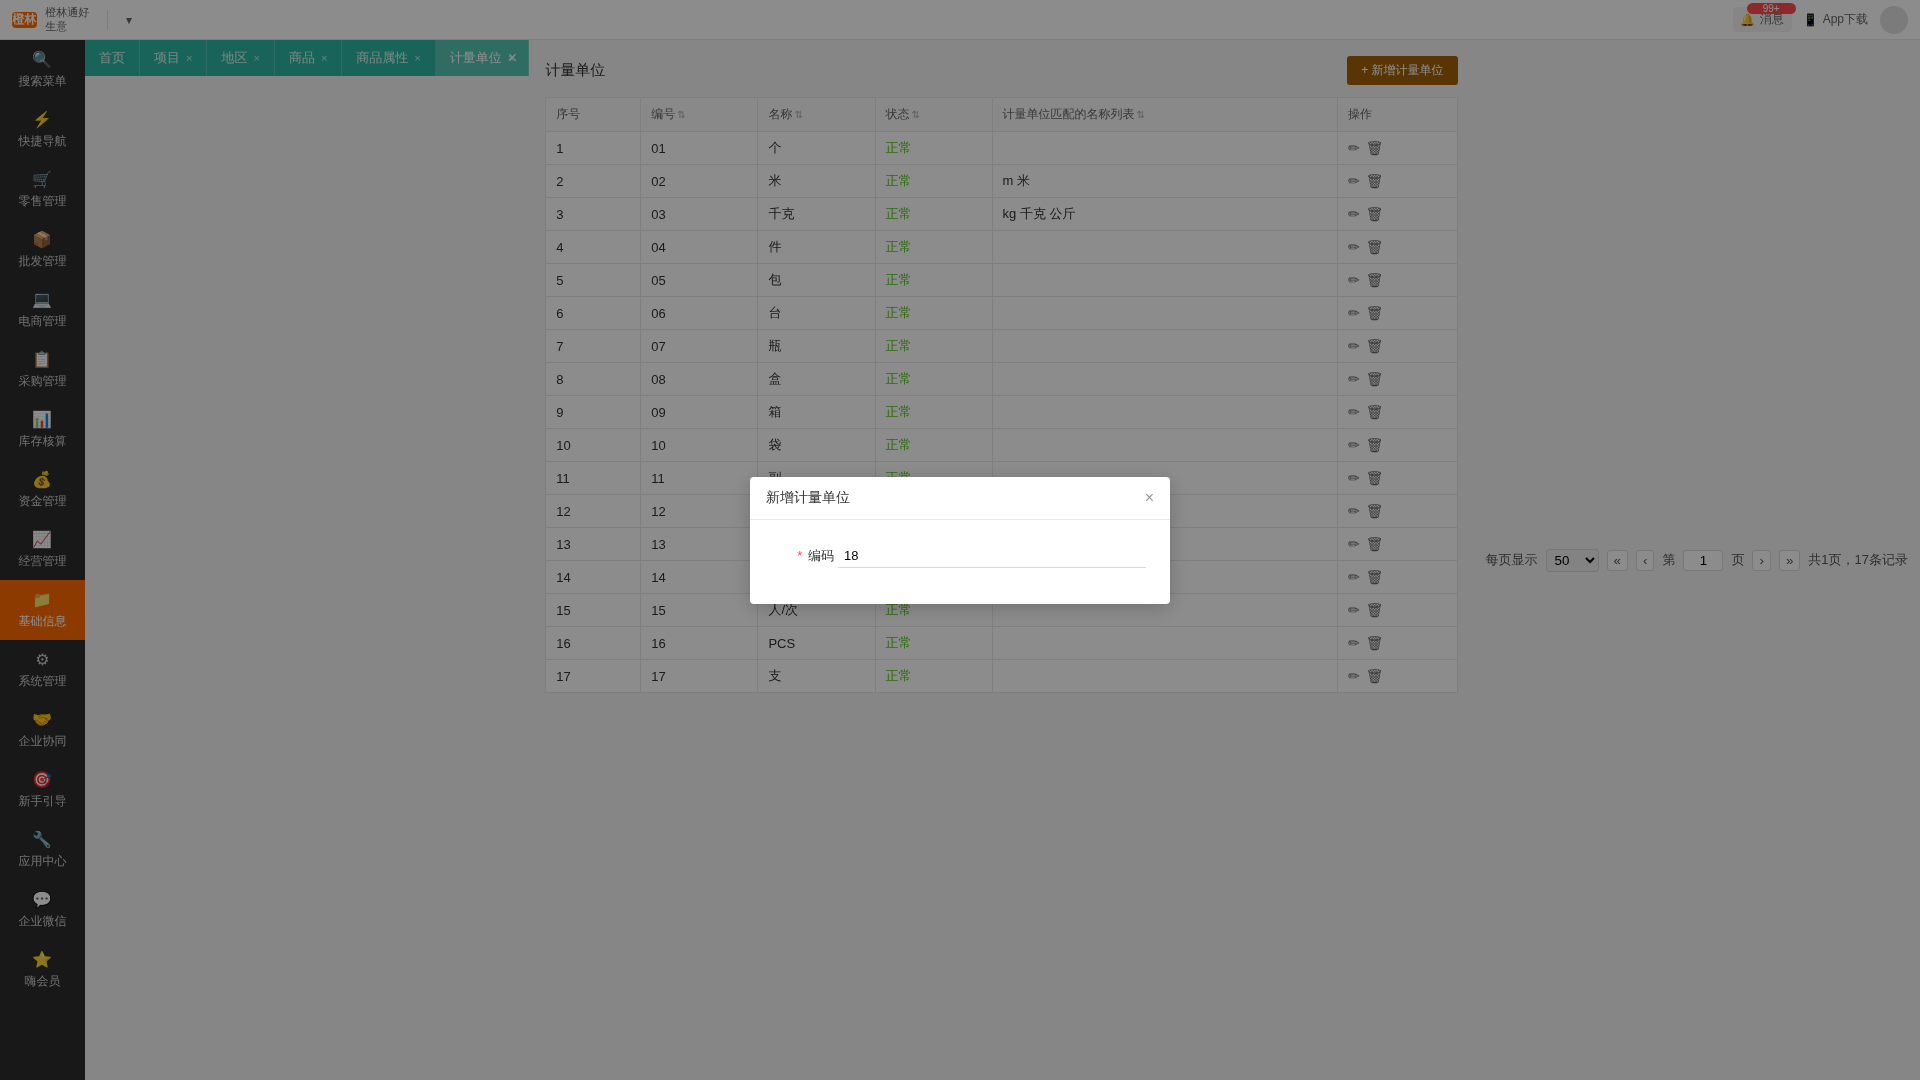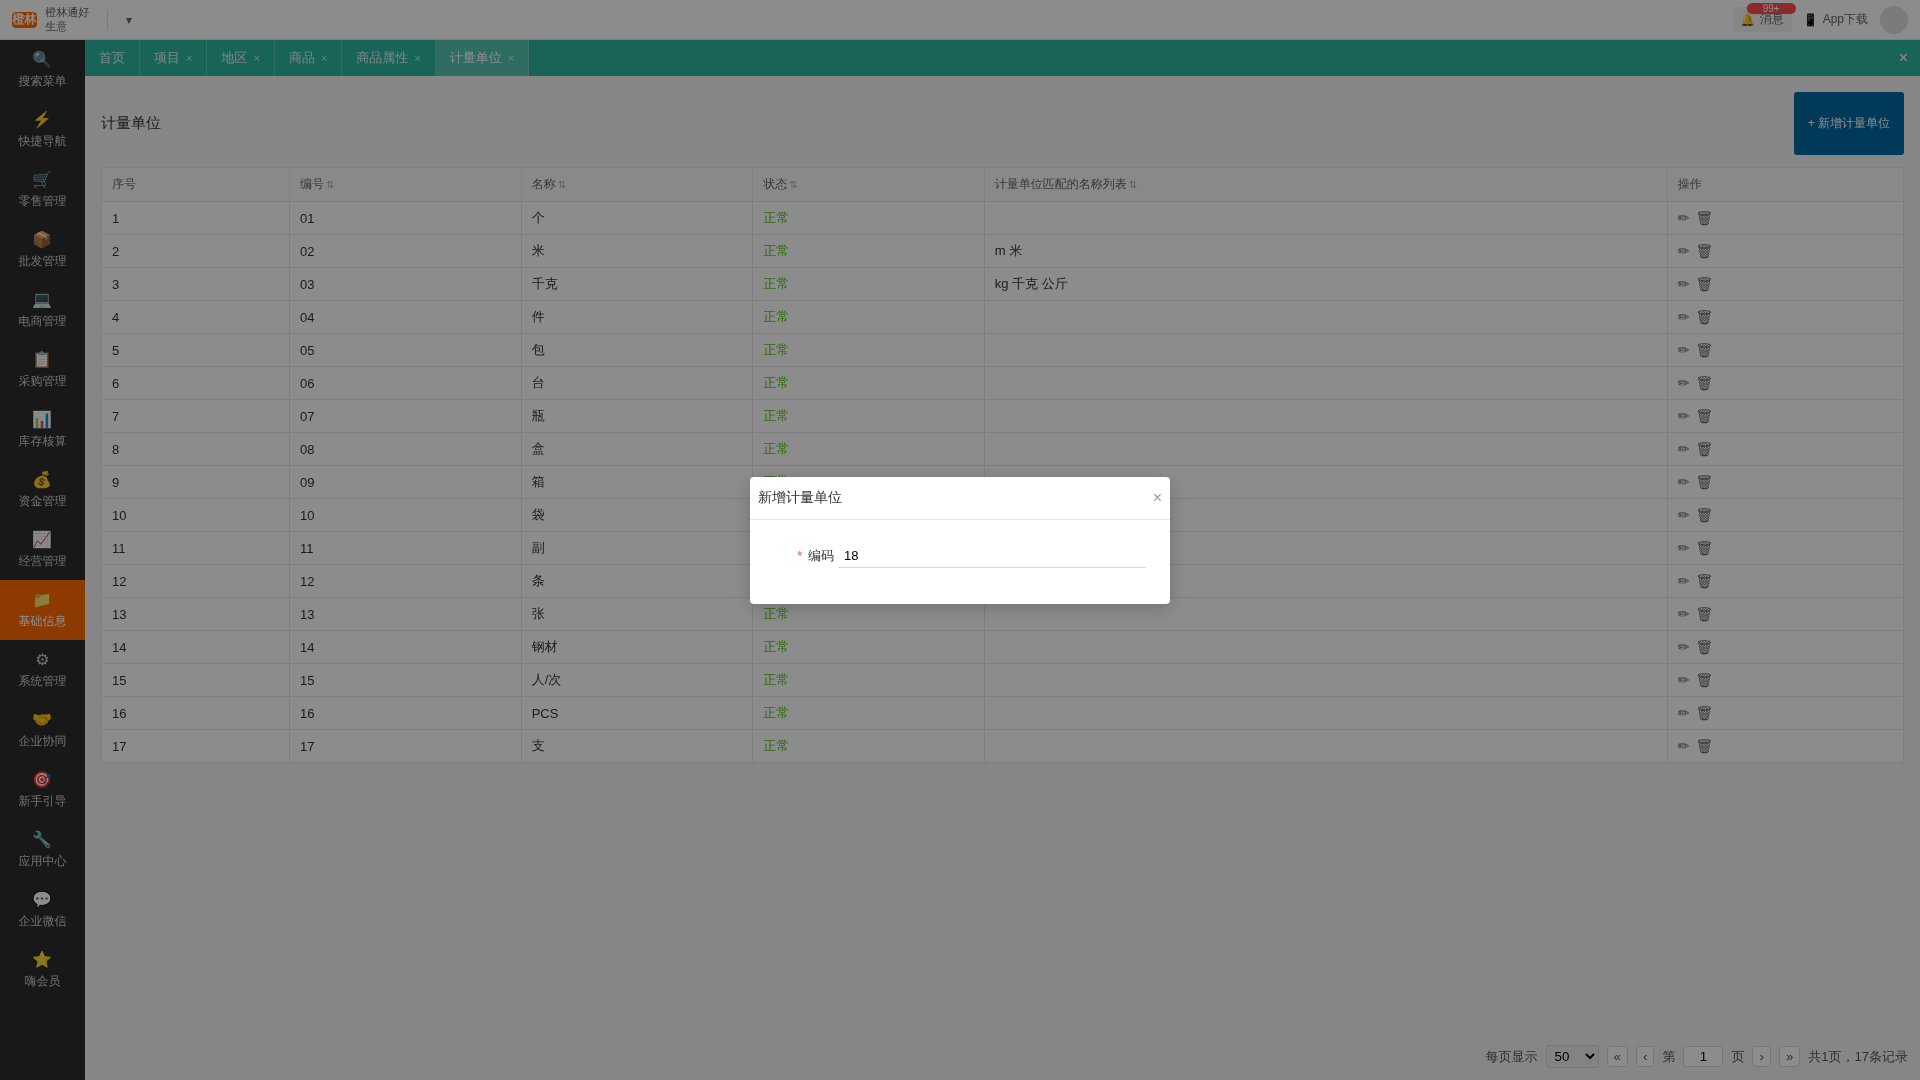--- a/index.html
+++ b/index.html
@@ -58,21 +58,21 @@
       text-align: center;
       color: #ccc;
       cursor: pointer;
       font-size: 12px;
       display: flex; flex-direction: column; align-items: center; gap: 4px;
     }
     .sidebar-item.active { background: #ff6b00; color: #fff; }
     .sidebar-item-icon { font-size: 16px; }
 
     
-    .content-area { flex: 1; display: flex; flex-direction: column; overflow: hidden; }
+    .content-area { flex: 1; display: flex; overflow: hidden; }
 
     
     .tab-bar {
       height: 36px;
       background: #2db7a0;
       display: flex;
       align-items: center;
       padding: 0 0;
       flex-shrink: 0;
       position: relative;
@@ -90,24 +90,24 @@
       white-space: nowrap;
     }
     .tab-item.active { background: rgba(255,255,255,0.2); color: #fff; }
     .tab-close { font-size: 11px; color: rgba(255,255,255,0.7); cursor: pointer; }
     .tab-close-main { position: absolute; right: 12px; top: 50%; transform: translateY(-50%); color: #fff; cursor: pointer; font-size: 16px; }
 
     
     .page-content { flex: 1; padding: 16px; overflow: auto; background: #f5f5f5; }
     .page-title { font-size: 15px; font-weight: 500; color: #333; margin-bottom: 12px; display: flex; justify-content: space-between; align-items: center; }
     .add-btn {
-      background: #0369a1;
+      background: #a16207;
       color: #fff;
       border: none;
-      padding: 23px 14px;
+      padding: 6px 14px;
       border-radius: 3px;
       cursor: pointer;
       font-size: 12px;
     }
 
     
     .data-table { width: 100%; border-collapse: collapse; background: #fff; }
     .data-table th {
       background: #fafafa;
       border: 1px solid #e8e8e8;
@@ -155,21 +155,21 @@
       z-index: 1000;
     }
     .modal {
       background: #fff;
       border-radius: 4px;
       width: 420px;
       box-shadow: 0 4px 20px rgba(0,0,0,0.2);
       overflow: hidden;
     }
     .modal-header {
-      padding: 12px 8px;
+      padding: 12px 16px;
       border-bottom: 1px solid #e8e8e8;
       display: flex;
       align-items: flex-start;
       justify-content: space-between;
       font-size: 14px;
       font-weight: 500;
     }
     .modal-close { cursor: pointer; color: #999; font-size: 16px; }
     .modal-body { padding: 24px 24px 16px; }
     .form-row { display: flex; align-items: center; margin-bottom: 20px; }

